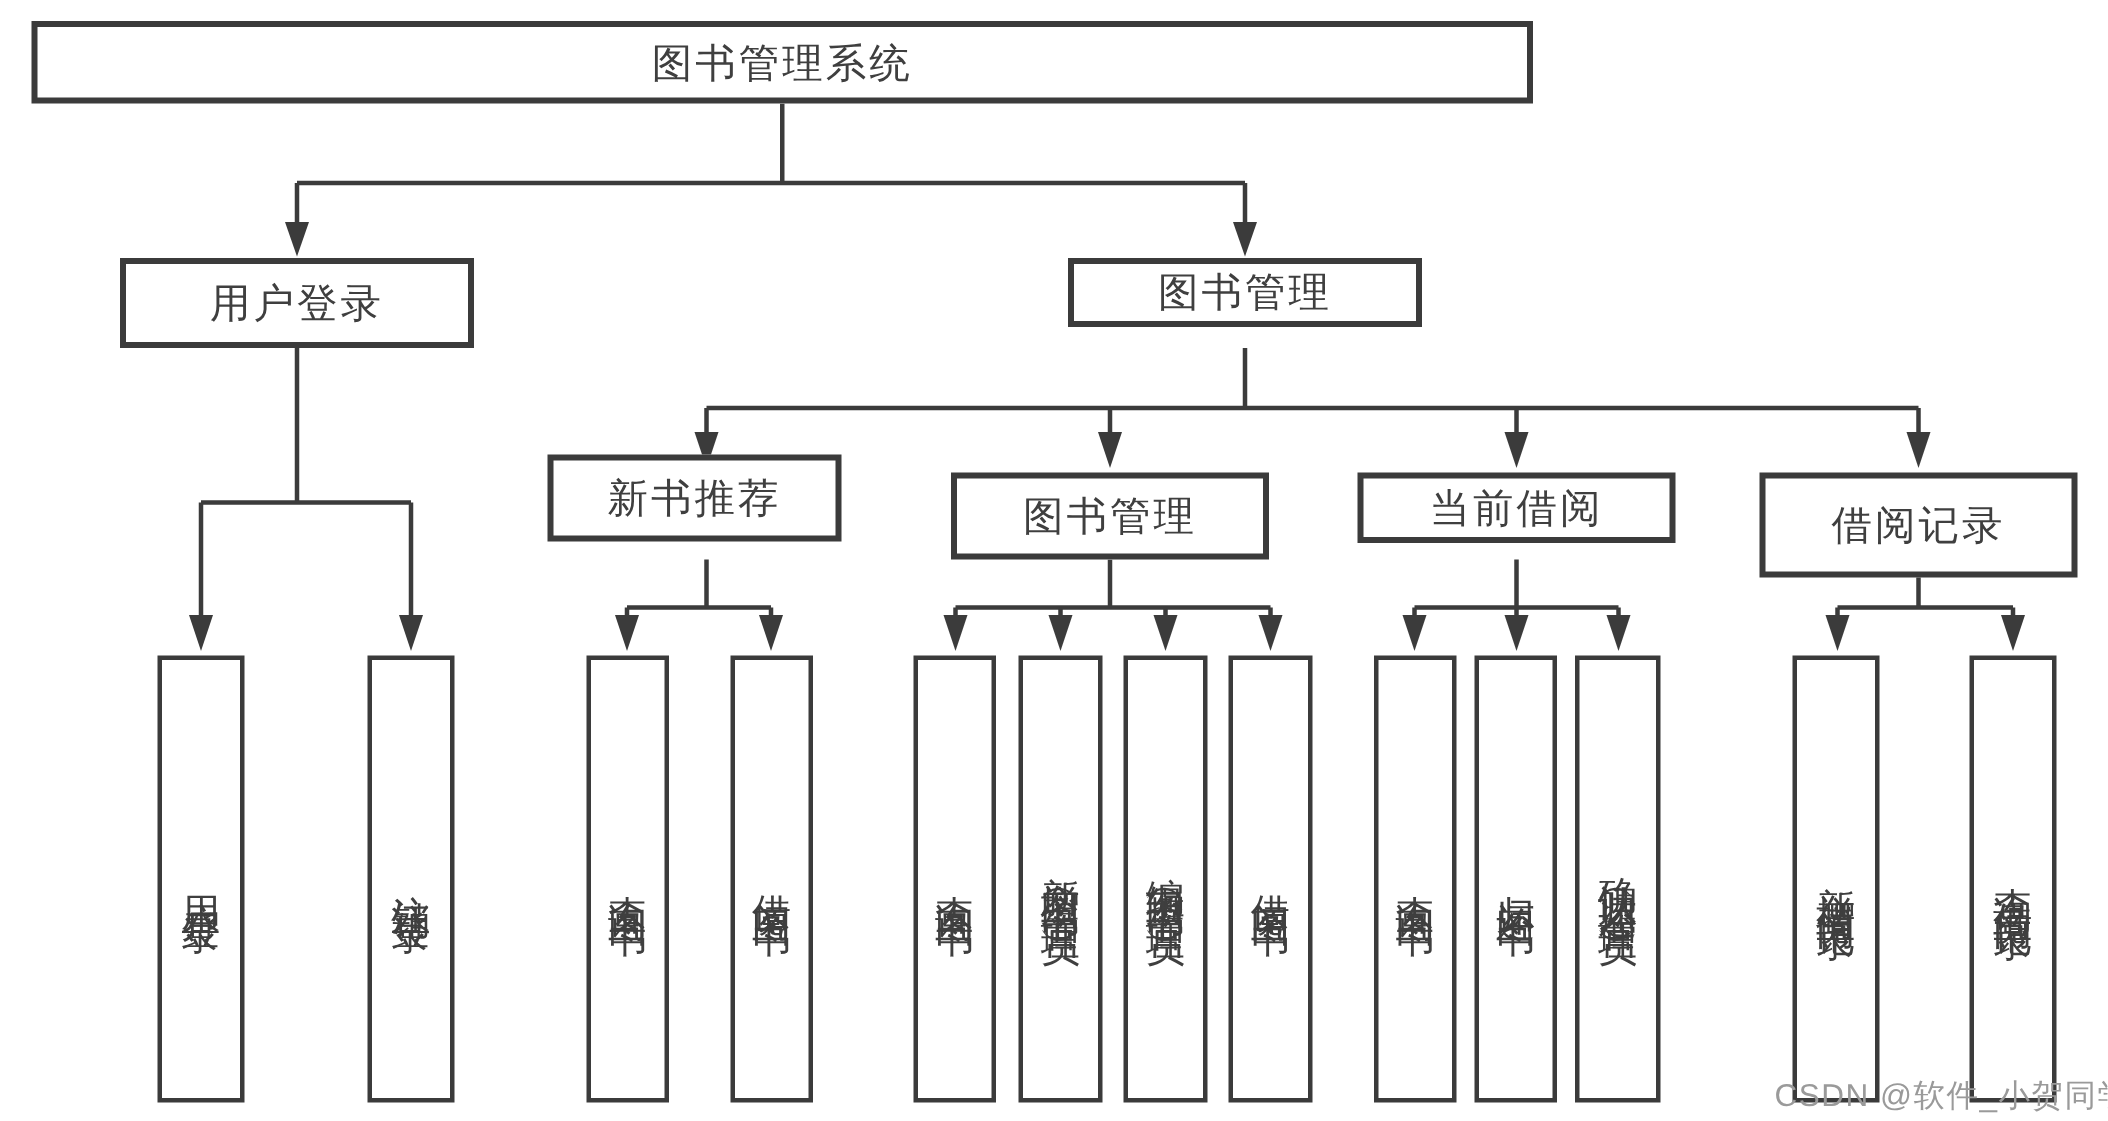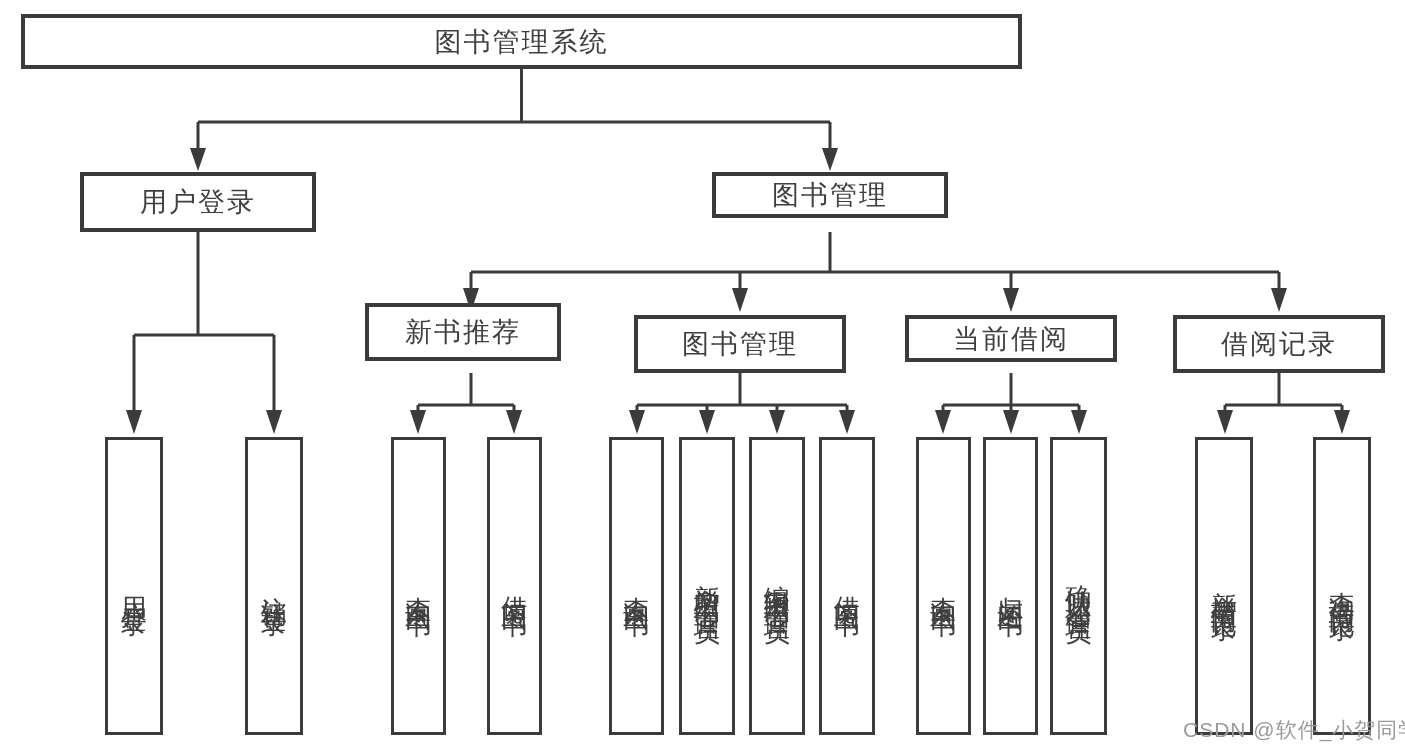--- a/index.html
+++ b/index.html
@@ -114,21 +114,21 @@
 
   <div class="box h" style="left:365px;top:303px;width:196px;height:58px">
     <span class="lbl">新书推荐</span>
   </div>
   <div class="box h" style="left:634px;top:315px;width:212px;height:58px">
     <span class="lbl">图书管理</span>
   </div>
   <div class="box h" style="left:905px;top:315px;width:212px;height:47px">
     <span class="lbl">当前借阅</span>
   </div>
-  <div class="box h" style="left:1173px;top:315px;width:212px;height:58px">
+  <div class="box h" style="left:1173px;top:315px;width:212px;height:70px">
     <span class="lbl">借阅记录</span>
   </div>
 
   <div class="box v" style="left:105px;top:437px;width:58px;height:298px">
     <span class="lbl">用户登录</span>
   </div>
   <div class="box v" style="left:245px;top:437px;width:58px;height:298px">
     <span class="lbl">注销登录</span>
   </div>
 

